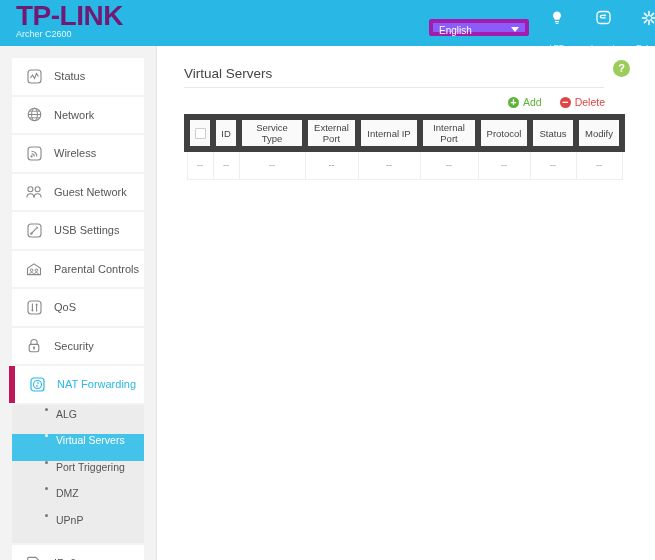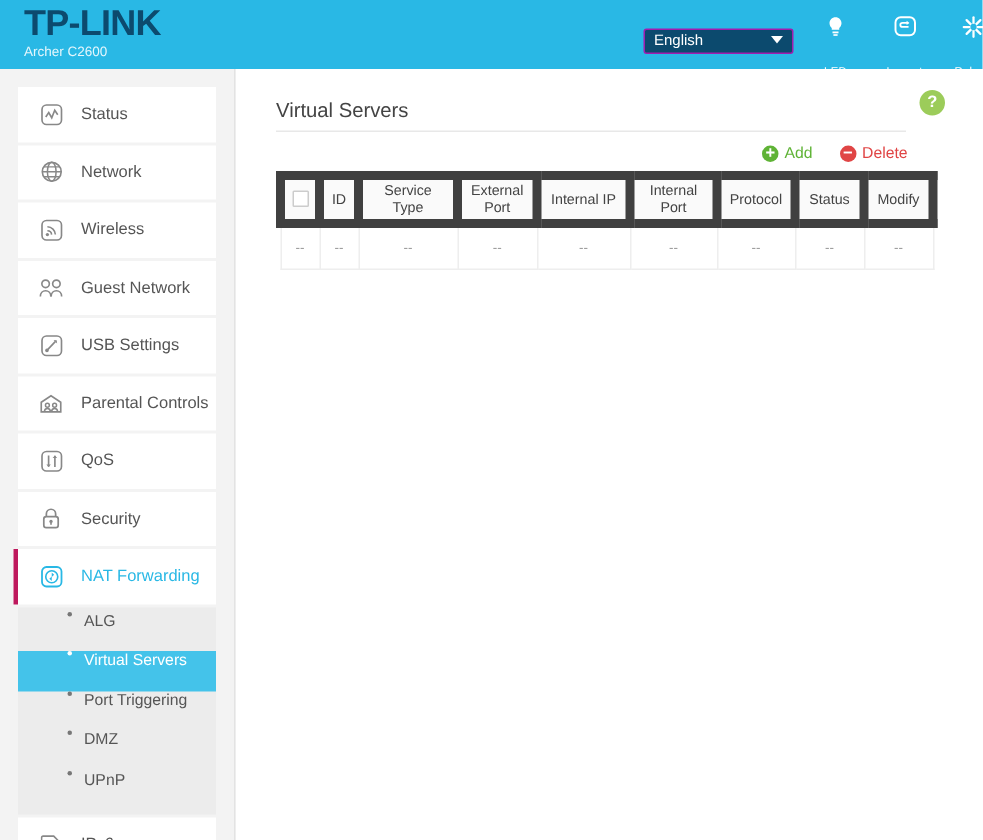--- a/index.html
+++ b/index.html
@@ -13,21 +13,21 @@
   
   .header {
     position: absolute; left: 0; top: 0;
     width: 655px; height: 46px;
     background: #29b8e5;
   }
   .logo-wrap {
     position: absolute; left: 16px; top: 5px;
   }
   .logo-text {
-    font-size: 24px; font-weight: bold; color: #0c4a6e;
+    font-size: 28px; font-weight: bold; color: #701a75;
     letter-spacing: -0.5px; line-height: 22px;
   }
   .logo-model {
     font-size: 9px; color: #e4f6fc; line-height: 12px; margin-top: 1px;
   }
 
   .nav-tabs {
     position: absolute; left: 178px; top: 0;
     height: 46px; display: flex; align-items: flex-start;
   }
@@ -43,21 +43,21 @@
   .nav-tab.active {
     background: #ffffff; color: #444444;
     border-radius: 5px 5px 0 0;
     margin-top: 10px; height: 36px; line-height: 36px;
     padding: 0 22px;
   }
 
   .lang-select {
     position: absolute; left: 429px; top: 19px;
     width: 100px; height: 17px;
-    background: #0c4a6e; border: 1px solid #a21caf;
+    background: #8b5cf6; border: 4px solid #a21caf;
     border-radius: 2px;
     font-size: 10px; color: #ffffff;
     padding-left: 6px; line-height: 15px;
     cursor: pointer;
   }
   .lang-caret {
     position: absolute; right: 6px; top: 4px;
     width: 0; height: 0;
     border-left: 4px solid transparent;
     border-right: 4px solid transparent;
@@ -98,21 +98,21 @@
   .side-item .s-icon {
     width: 20px; height: 20px; margin-left: 12px;
     display: flex; align-items: center; justify-content: center;
     flex: 0 0 auto;
   }
   .side-item .s-label {
     font-size: 11px; color: #555555; margin-left: 10px;
   }
   .side-item.active-parent {
     background: #ffffff;
-    border-left: 3px solid #be185d;
+    border-left: 6px solid #be185d;
     margin-left: 9px;
   }
   .side-item.active-parent .s-label { color: #29b8e5; }
 
   .submenu {
     background: #ececec;
     margin: 0 12px 2px 12px;
     padding: 3px 0;
   }
   .sub-item {

